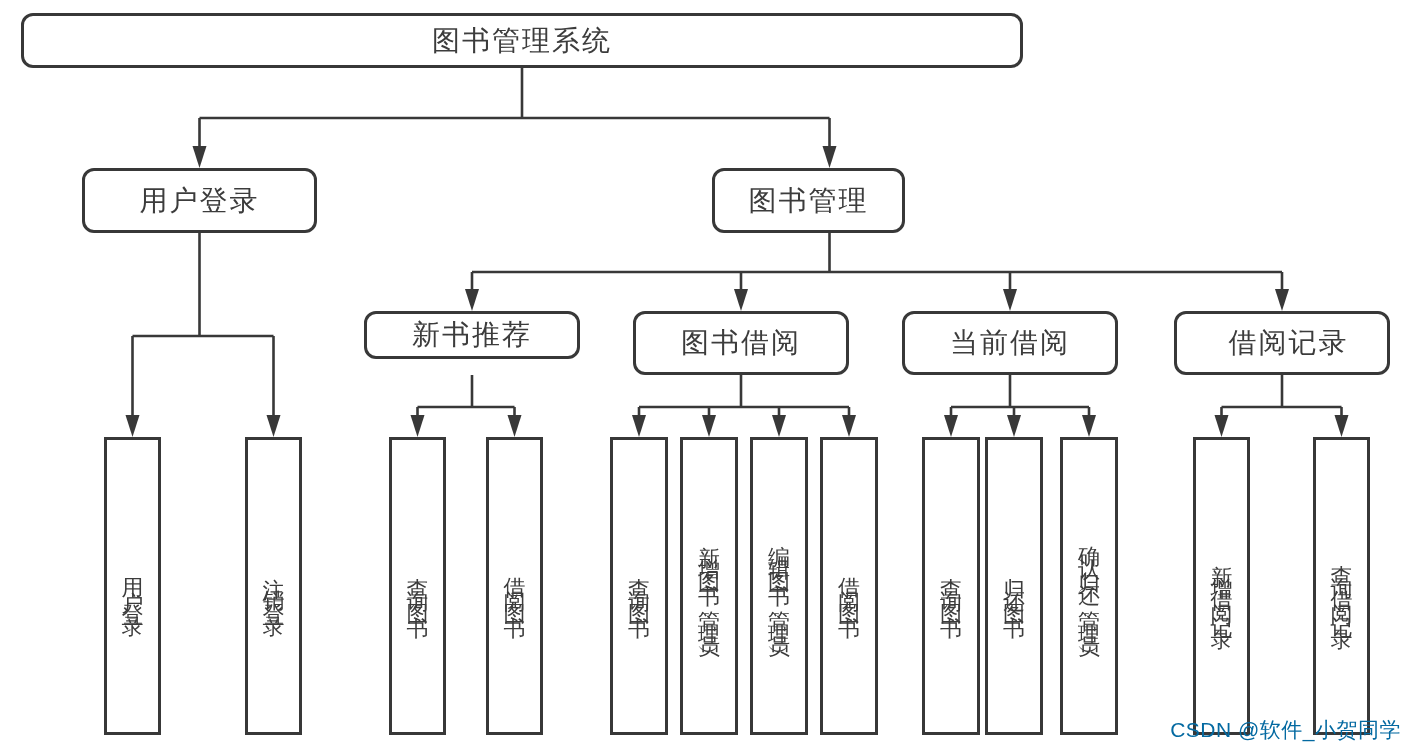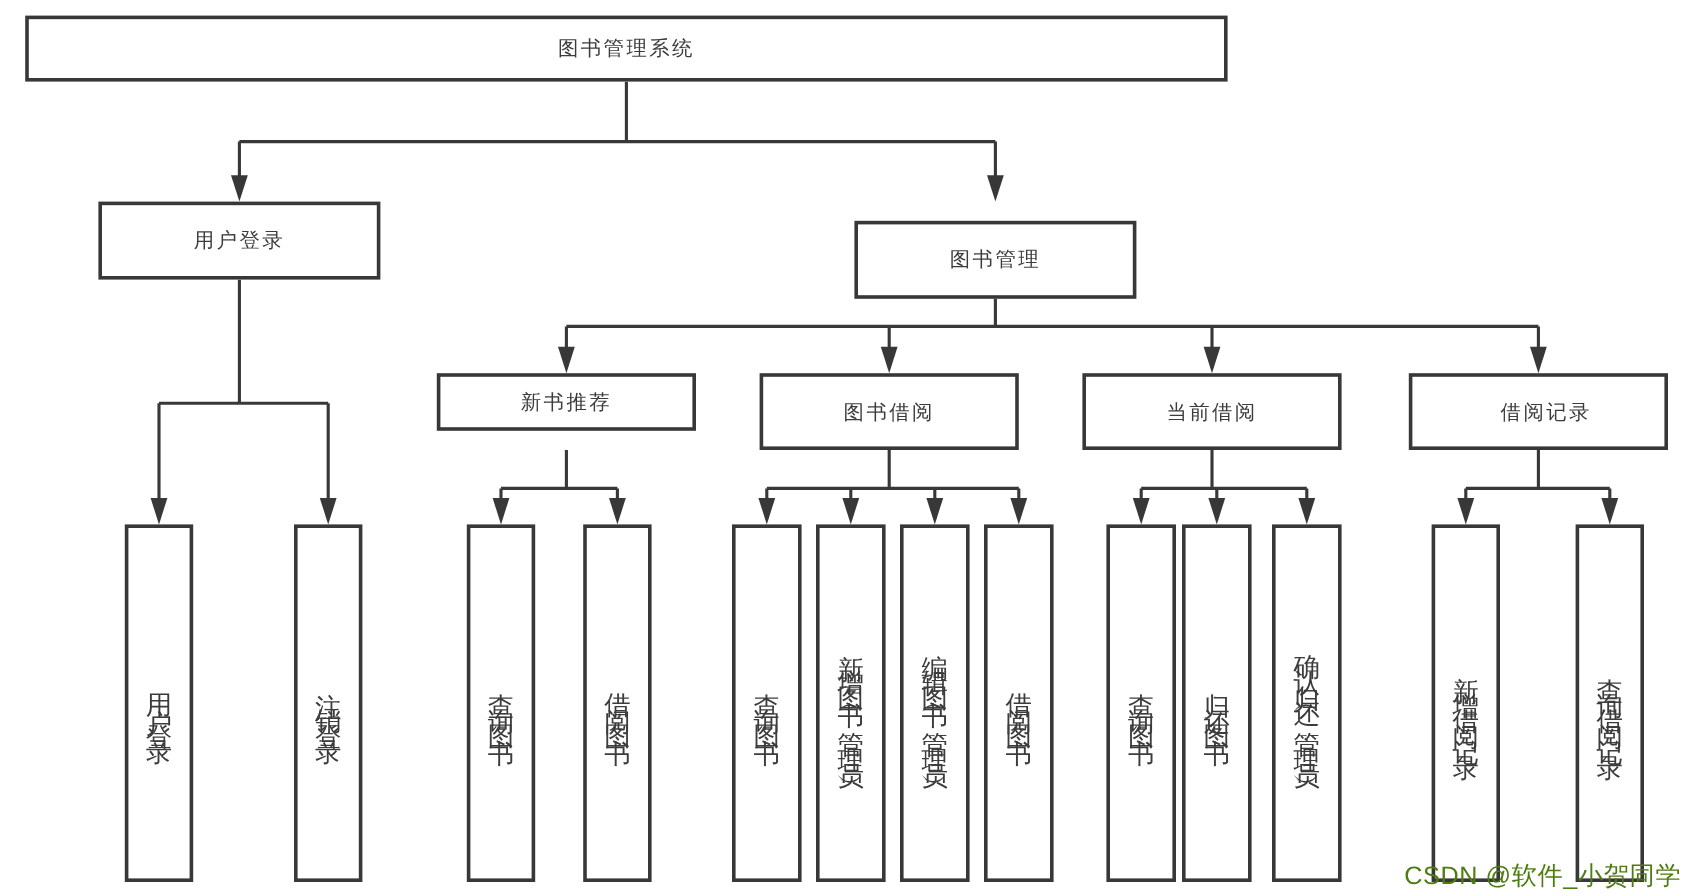--- a/index.html
+++ b/index.html
@@ -22,23 +22,24 @@
     box-sizing: border-box;
     border: 3px solid #383838;
     background: #ffffff;
     color: #3c3c3c;
     display: flex;
     align-items: center;
     justify-content: center;
     text-align: center;
   }
   .node.h {
-    font-size: 17px;
+    font-size: 28px;
     letter-spacing: 2px;
     line-height: 1;
+    border-radius: 12px;
   }
   .node.v {
     font-size: 22px;
     writing-mode: vertical-rl;
     text-orientation: mixed;
     letter-spacing: 13px;
     line-height: 1;
   }
   .watermark {
     position: absolute;
@@ -80,21 +81,21 @@
       <polygon points="1014,437 1007,415 1021,415" fill="#383838"></polygon>
       <polygon points="1089,437 1082,415 1096,415" fill="#383838"></polygon>
       <path d="M1282,375 V407 M1221.5,407 H1341.5 M1221.5,407 V421 M1341.5,407 V421" fill="none" stroke="#383838" stroke-width="2.6"></path>
       <polygon points="1221.5,437 1214.5,415 1228.5,415" fill="#383838"></polygon>
       <polygon points="1341.5,437 1334.5,415 1348.5,415" fill="#383838"></polygon>
     </svg>
 
   <div class="node h" style="left:21px; top:13px; width:1002px; height:55px;">图书管理系统</div>
 
   <div class="node h" style="left:82px; top:168px; width:235px; height:65px;">用户登录</div>
-  <div class="node h" style="left:712px; top:184px; width:235px; height:65px;">图书管理</div>
+  <div class="node h" style="left:712px; top:168px; width:193px; height:65px;">图书管理</div>
 
   <div class="node h" style="left:364px; top:311px; width:216px; height:48px;">新书推荐</div>
   <div class="node h" style="left:633px; top:311px; width:216px; height:64px;">图书借阅</div>
   <div class="node h" style="left:902px; top:311px; width:216px; height:64px;">当前借阅</div>
   <div class="node h" style="left:1174px; top:311px; width:216px; height:64px;padding-left:13px;">借阅记录</div>
 
   <div class="node v" style="left:104px; top:437px; width:57px; height:298px;">用户登录</div>
   <div class="node v" style="left:245px; top:437px; width:57px; height:298px;">注销登录</div>
 
   <div class="node v" style="left:389px; top:437px; width:57px; height:298px;">查询图书</div>
@@ -105,14 +106,14 @@
   <div class="node v" style="left:750px; top:437px; width:58px; height:298px;">编辑图书（管理员）</div>
   <div class="node v" style="left:820px; top:437px; width:58px; height:298px;">借阅图书</div>
 
   <div class="node v" style="left:922px; top:437px; width:58px; height:298px;">查询图书</div>
   <div class="node v" style="left:985px; top:437px; width:58px; height:298px;">归还图书</div>
   <div class="node v" style="left:1060px; top:437px; width:58px; height:298px;">确认归还（管理员）</div>
 
   <div class="node v" style="left:1193px; top:437px; width:57px; height:298px;">新增借阅记录</div>
   <div class="node v" style="left:1313px; top:437px; width:57px; height:298px;">查询借阅记录</div>
 
-  <div class="watermark" style="color: #4d7c0f;">CSDN @软件_小贺同学</div>
+  <div class="watermark" style="color: #0369a1;">CSDN @软件_小贺同学</div>
 </div>
 
 </body></html>

